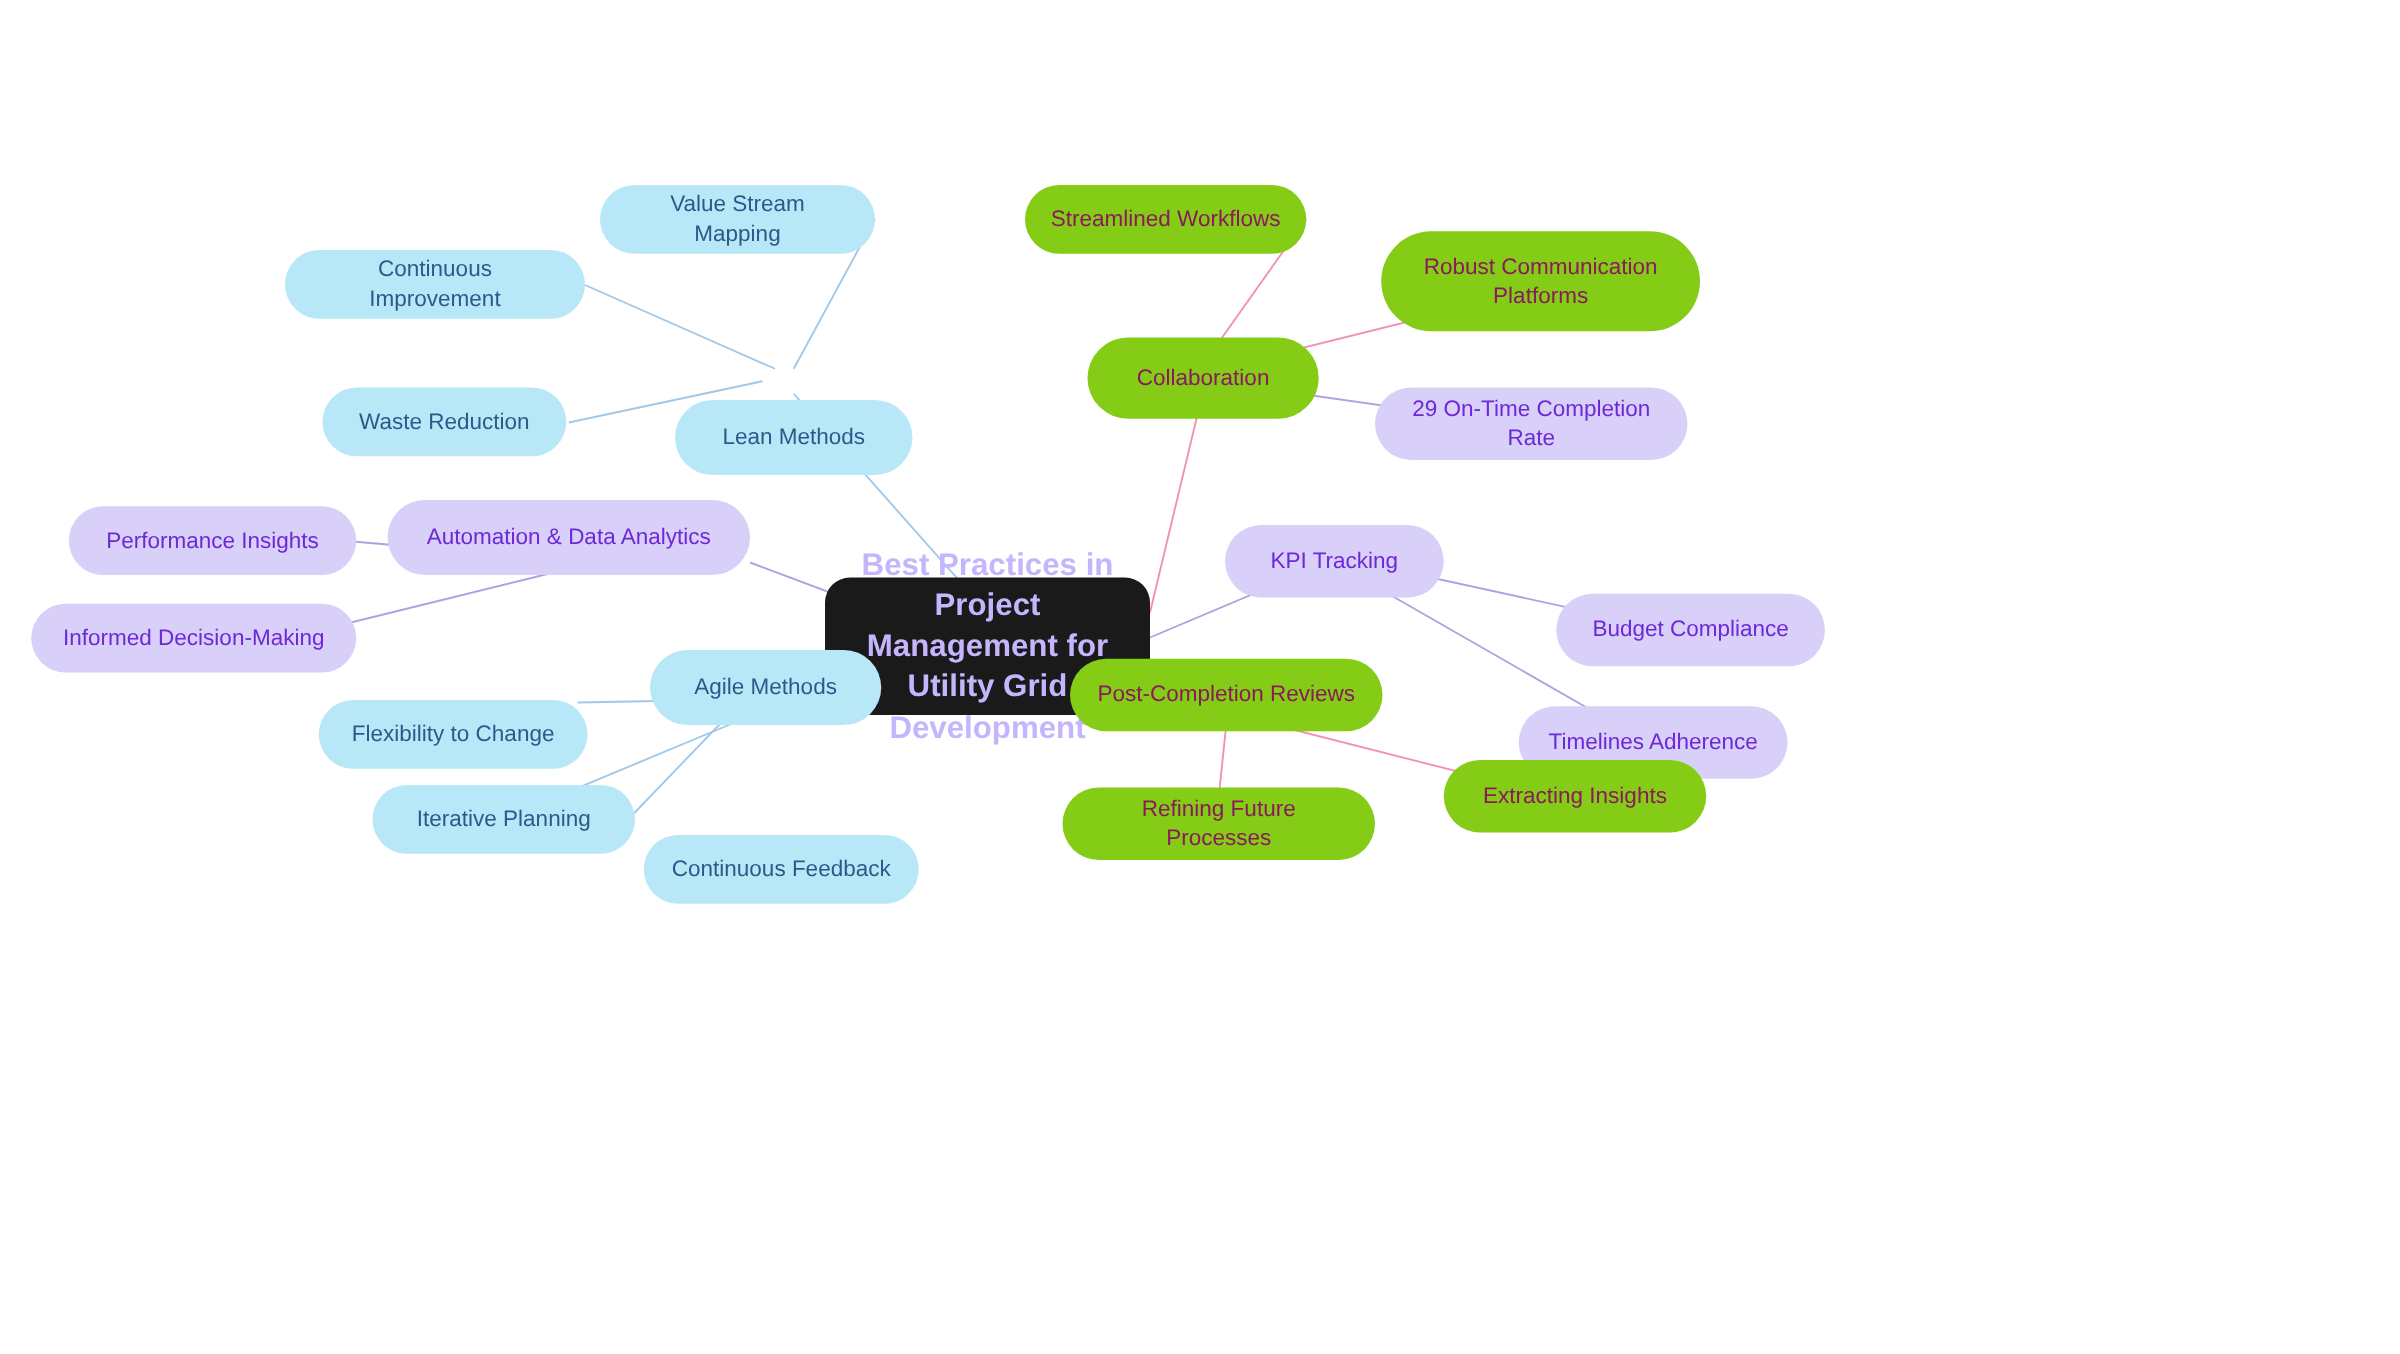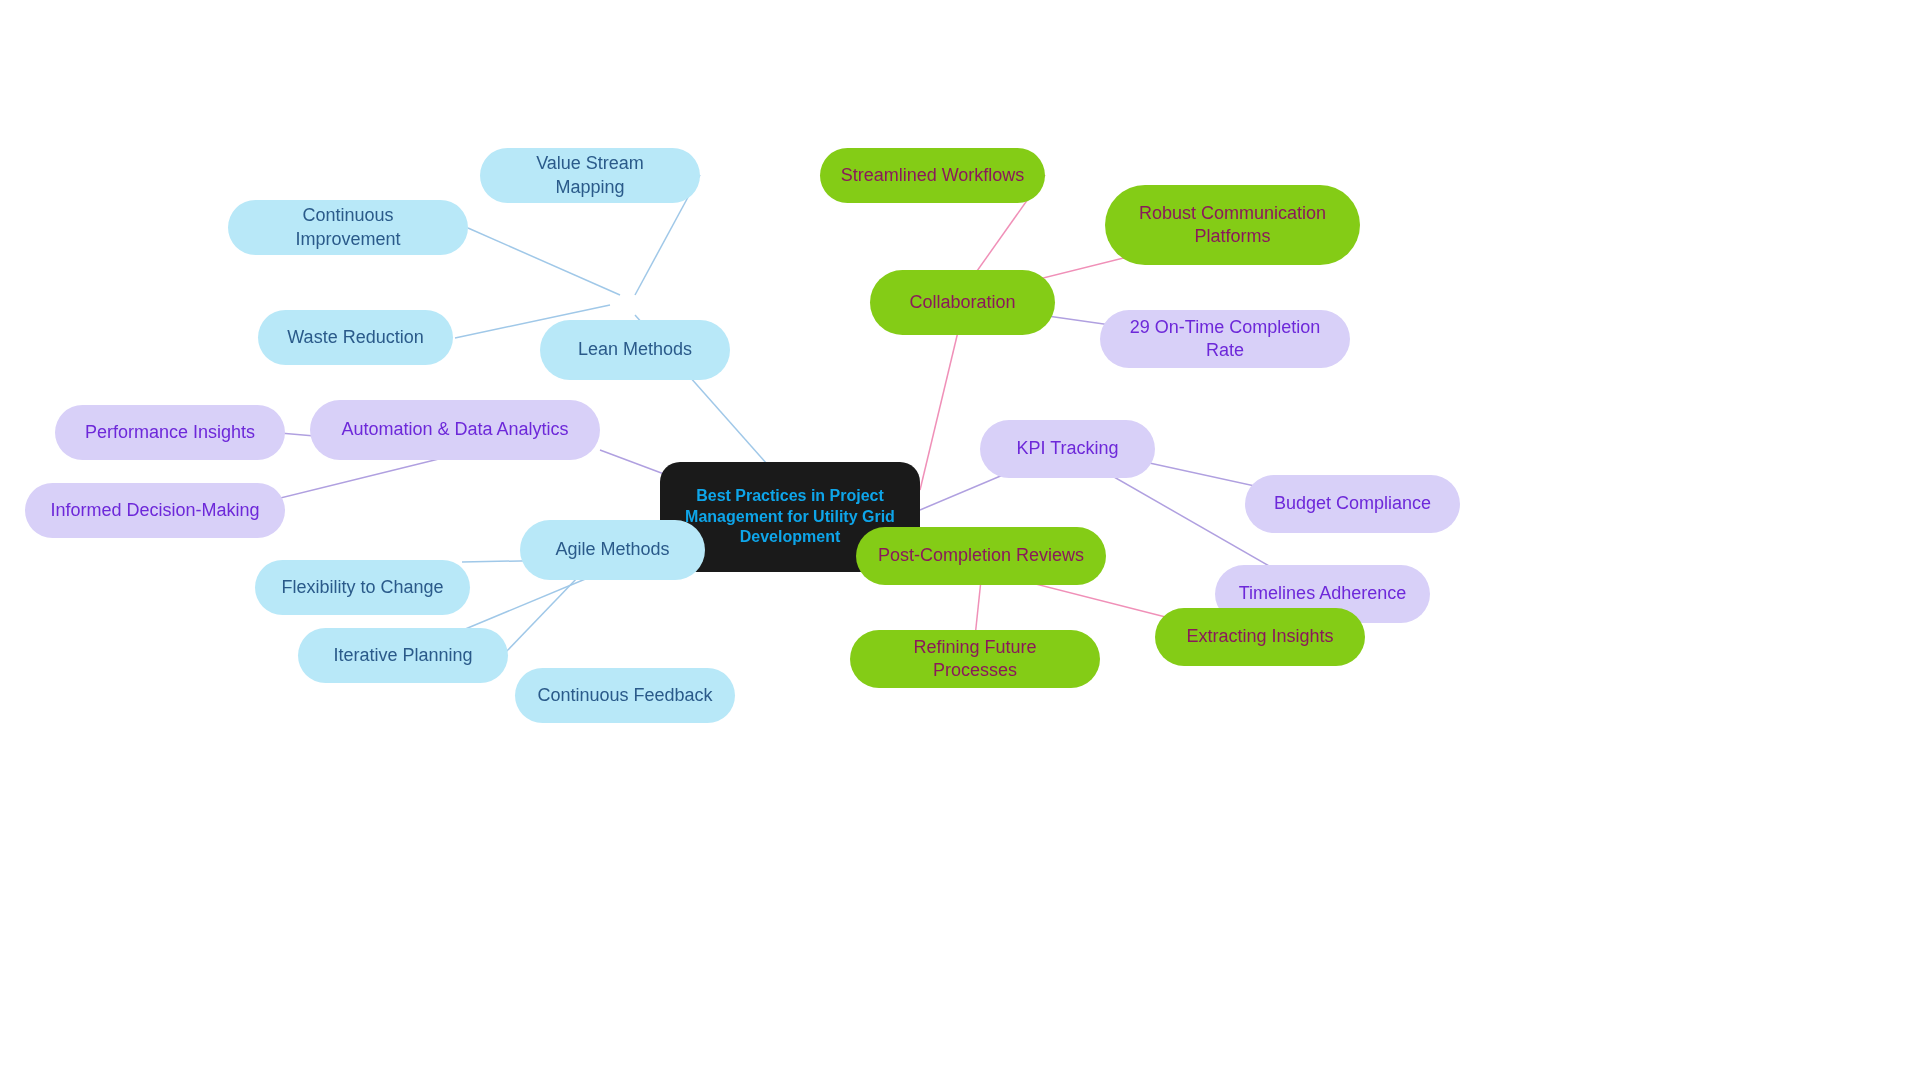--- a/index.html
+++ b/index.html
@@ -27,22 +27,22 @@
       justify-content: center;
       text-align: center;
       z-index: 1;
       font-size: 18px;
       font-weight: 500;
       padding: 12px 20px;
       line-height: 1.3;
     }
     .node-center {
       background: #1a1a1a;
-      color: #0ea5e9;
-      font-size: 16px;
+      color: #c4b5fd;
+      font-size: 25px;
       font-weight: 600;
       border-radius: 20px;
       width: 260px;
       height: 110px;
     }
     .node-blue {
       background: #b8e8f8;
       color: #2a5a8a;
       border: none;
     }

